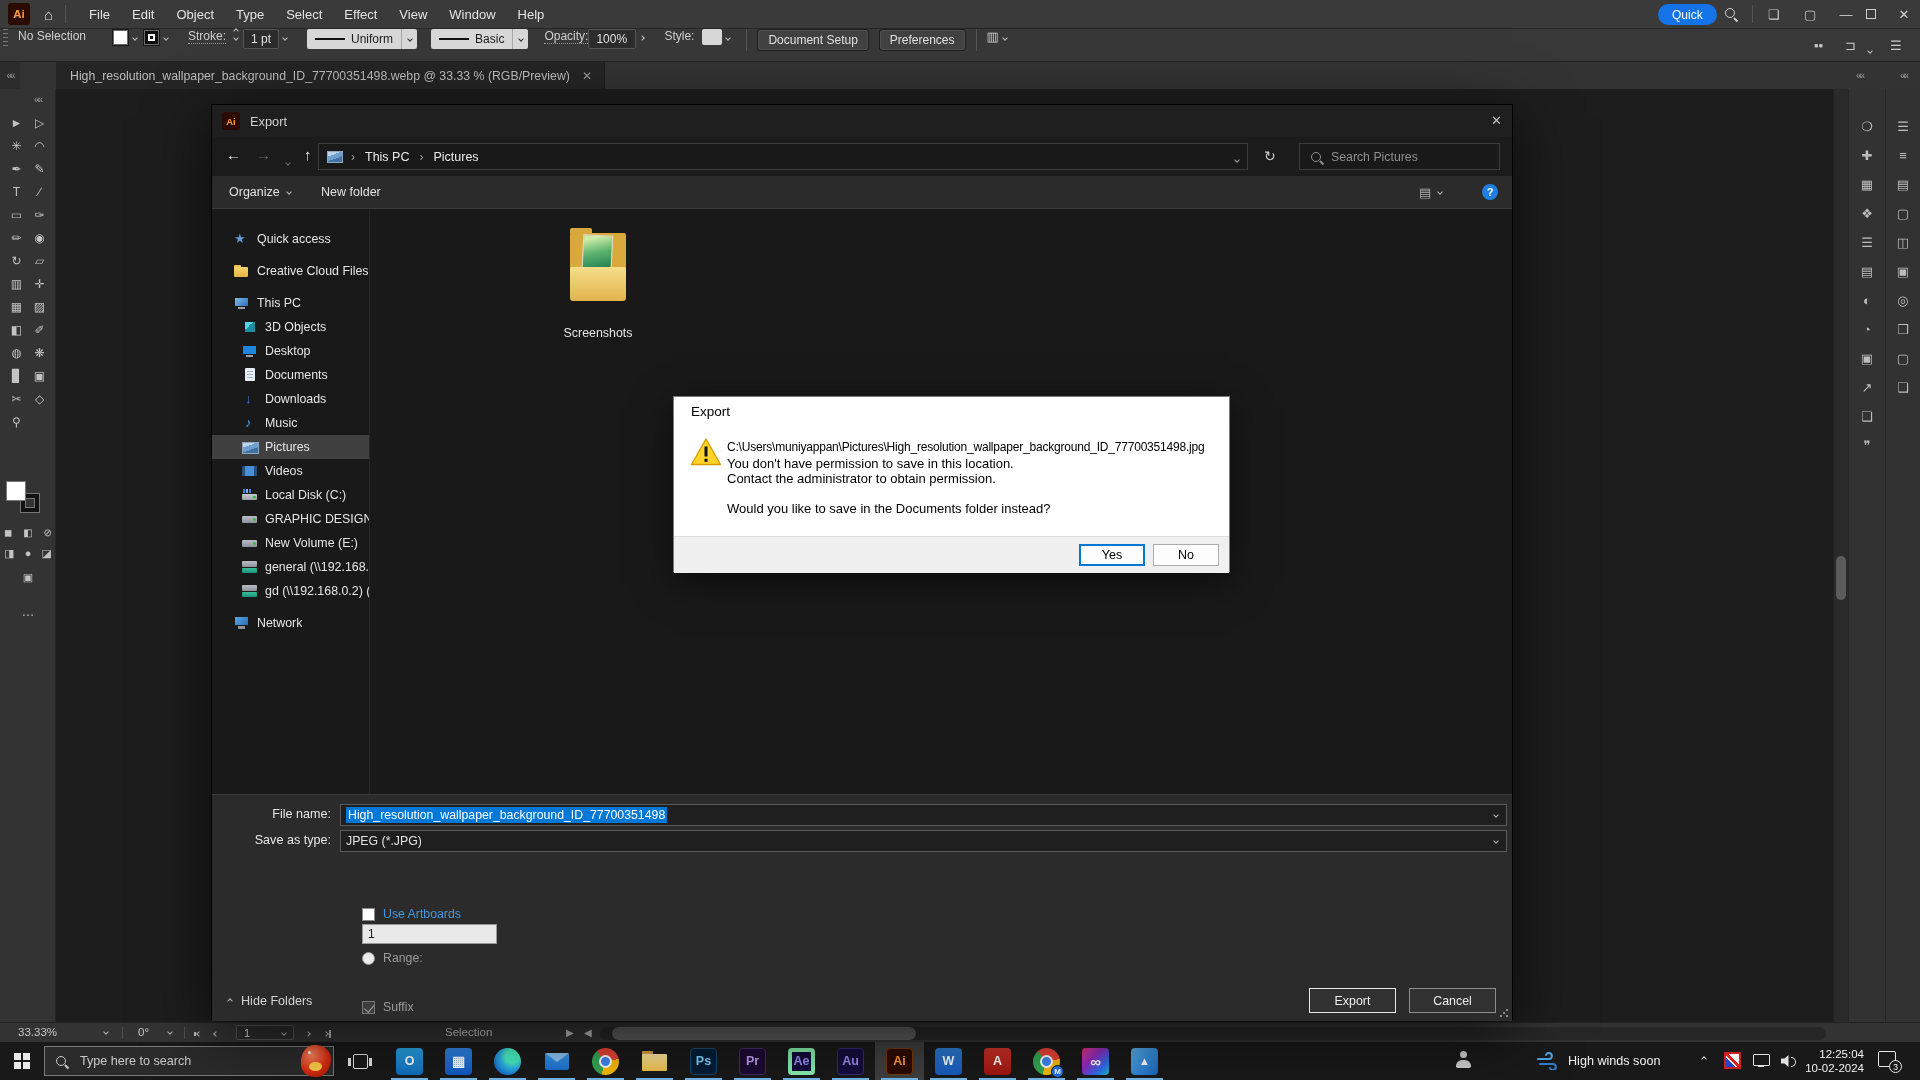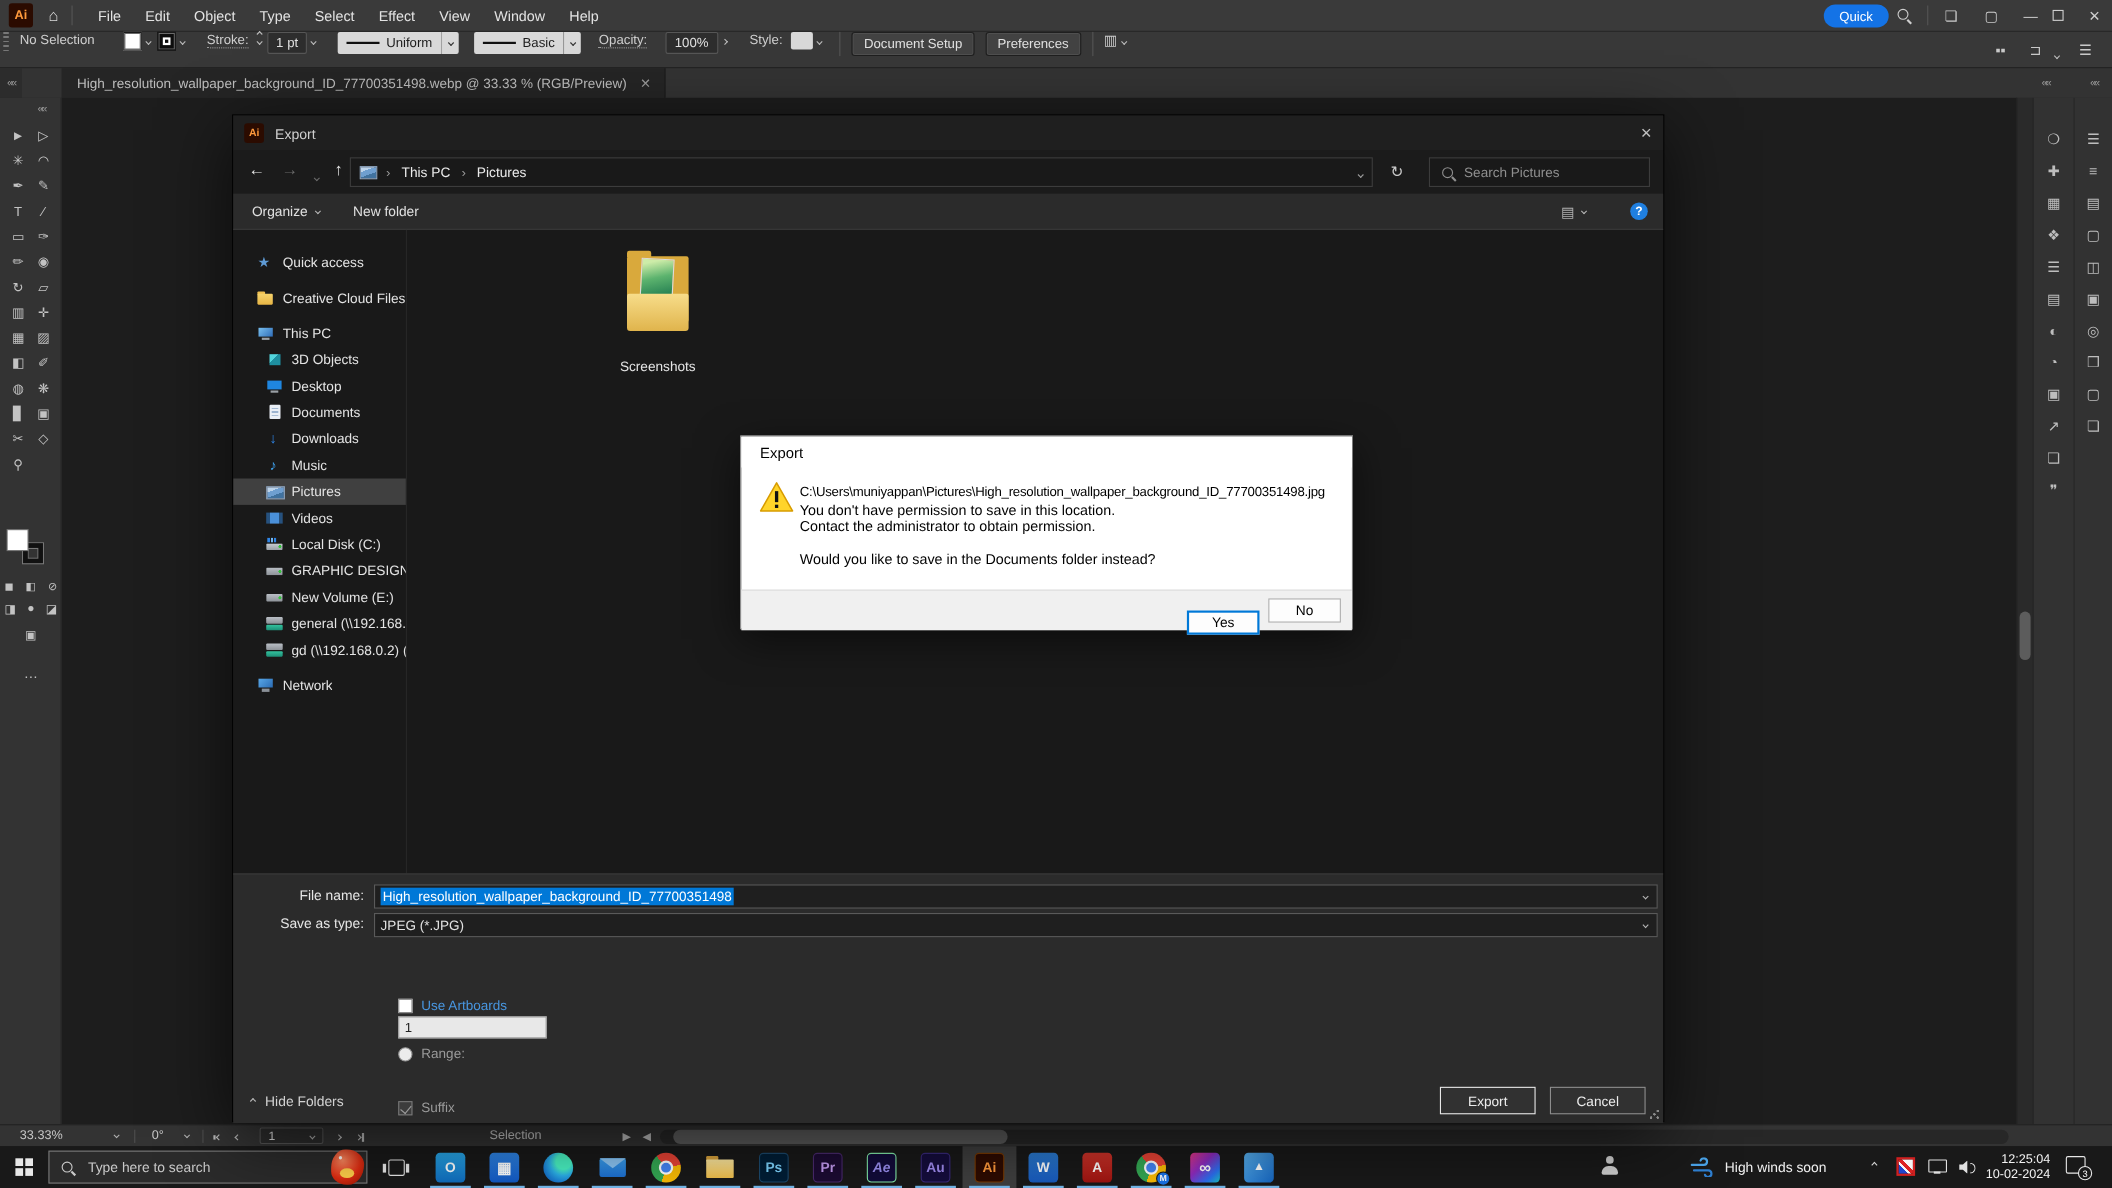--- a/index.html
+++ b/index.html
@@ -158,21 +158,21 @@
       radial-gradient(circle at 8px 8px,#8a8a8a 0 1px,transparent 1.3px),
       radial-gradient(circle at 2px 8px,#8a8a8a 0 1px,transparent 1.3px),
       radial-gradient(circle at 5px 5px,#8a8a8a 0 1px,transparent 1.3px); }
 
   
   .edialog { position:absolute; left:673px; top:396px; width:557px; height:176px; background:#fff; border:1px solid #7a7a7a; box-shadow:0 10px 36px rgba(0,0,0,.55); z-index:9; }
   .ed-title { position:absolute; left:0; top:0; width:100%; height:28px; background:#fff; color:#000; font-size:13.5px; display:flex; align-items:center; padding-left:17px; }
   .ed-body-text { position:absolute; left:53px; color:#000; white-space:nowrap; }
   .ed-strip { position:absolute; left:0; top:139px; width:100%; height:37px; background:#f0f0f0; border-top:1px solid #dcdcdc; }
   .ed-btn { position:absolute; top:7px; width:66px; height:22px; background:#fdfdfd; font-size:12.5px; color:#000; display:flex; align-items:center; justify-content:center; }
-  .ed-btn.yes { left:405px; border:2px solid #0078d7;margin-top:11px; }
+  .ed-btn.yes { left:405px; border:2px solid #0078d7; }
   .ed-btn.no { left:479px; border:1px solid #adadad; }
 
   
   .taskbar { position:absolute; left:0; top:1042px; width:1920px; height:38px; background:#191919; }
   .start { position:absolute; left:0; top:0; width:44px; height:38px; display:flex; align-items:center; justify-content:center; }
   .winlogo { display:grid; grid-template-columns:7px 7px; grid-template-rows:7px 7px; gap:1.5px; }
   .winlogo i { background:#e8e8e8; }
   .tb-search { position:absolute; left:44px; top:4px; width:290px; height:30px; background:#2b2b2b; border:1px solid #7a7a7a; display:flex; align-items:center; padding:0 10px; gap:12px; color:#c9c9c9; }
   .tb-search .ph { font-size:12.6px; color:#c9c9c9; }
   .dragon { position:absolute; right:2px; top:-2px; width:30px; height:32px; background:radial-gradient(circle at 35% 30%,#ff8a60,#e02d12 55%,#8f1200); border-radius:45% 55% 50% 50%/55% 45% 60% 40%; }
@@ -194,21 +194,21 @@
   .tb-slot[data-kind="mail"] .tb-ico { background:none; }
   .tb-slot[data-kind="mail"] .tb-ico::before { content:""; width:24px; height:17px; background:linear-gradient(#3aa0f0,#1d6fd0); border-radius:2px; }
   .tb-slot[data-kind="mail"] .tb-ico::after { content:""; position:absolute; left:2px; top:5px; border-left:12px solid transparent; border-right:12px solid transparent; border-top:9px solid #8cc6f5; }
   .tb-slot[data-kind="chrome"] .tb-ico { border-radius:50%; background:conic-gradient(from -40deg,#ea4335 0 33%,#fbbc05 33% 66%,#34a853 66%); }
   .tb-slot[data-kind="chrome"] .tb-ico::before { content:""; position:absolute; inset:7px; background:#4285f4; border:2.5px solid #fff; border-radius:50%; }
   .tb-slot[data-kind="explorer"] .tb-ico { background:none; border-radius:0; }
   .tb-slot[data-kind="explorer"] .tb-ico::before { content:""; position:absolute; left:1px; top:3px; width:11px; height:5px; background:#d9a33c; border-radius:1px 1px 0 0; }
   .tb-slot[data-kind="explorer"] .tb-ico::after { content:""; position:absolute; left:1px; top:6px; width:25px; height:17px; background:linear-gradient(#ffe9a0,#f0bf4a); border-radius:1px; }
   .tb-slot[data-kind="ps"] .tb-ico { background:#001e36; color:#7dd3fc; border:1px solid #1c4a6e; }
   .tb-slot[data-kind="pr"] .tb-ico { background:#1c0b33; color:#c39bf0; border:1px solid #4a2a6e; }
-  .tb-slot[data-kind="ae"] .tb-ico { background:#120b3a; color:#9a8ff0; border:1px solid #86efac;font-style:italic; }
+  .tb-slot[data-kind="ae"] .tb-ico { background:#120b3a; color:#9a8ff0; border:4px solid #86efac; }
   .tb-slot[data-kind="au"] .tb-ico { background:#150d3d; color:#9f8bef; border:1px solid #3a2a7e; }
   .tb-slot[data-kind="ai"] .tb-ico { background:#2e0b00; color:#ff9a3c; border:1px solid #7a3a00; }
   .tb-slot[data-kind="word"] .tb-ico { background:linear-gradient(#2b7cd3,#185abd); color:#fff; }
   .tb-slot[data-kind="acrobat"] .tb-ico { background:linear-gradient(#d2342a,#9e1410); color:#fff; }
   .tb-slot[data-kind="cc"] .tb-ico { background:linear-gradient(135deg,#e63888,#8f2bbf 40%,#2b6ff0 75%,#18c0c0); color:#fff; font-size:15px; }
   .tb-slot[data-kind="photos"] .tb-ico { background:linear-gradient(135deg,#59b3f2,#1565c0); color:#fff; font-size:11px; }
   .people-ico { position:absolute; left:1452px; top:8px; width:24px; height:22px; }
   .people-ico::before { content:""; position:absolute; left:8px; top:1px; width:7px; height:7px; border-radius:50%; background:#cfcfcf; }
   .people-ico::after { content:""; position:absolute; left:4px; top:10px; width:15px; height:8px; border-radius:7px 7px 2px 2px; background:#cfcfcf; }
   .weather { position:absolute; left:1536px; top:0; height:38px; display:flex; align-items:center; gap:10px; color:#f0f0f0; font-size:12.6px; }
@@ -283,21 +283,21 @@
         <span class="chev sm"></span>
       </span>
     <span class="lightdrop" style="margin-left:14px;">
         <span class="linegfx"></span>
         <span>Basic</span>
       </span>
     <span class="lightdrop-chev">
         <span class="chev sm"></span>
       </span>
     <span class="cb-link" style="margin-left:16px;">Opacity:</span>
-    <span class="valbox" style="margin-left:17px;width:48px;">
+    <span class="valbox" style="margin-left:0;width:48px;">
         <span>100%</span>
       </span>
     <span class="cb-chev"><span class="chev sm r"></span></span>
     <span class="cb-label" style="margin-left:14px;">Style:</span>
     <span style="margin-left:8px;width:20px;height:16px;background:#d8d8d8;border-radius:2px;"></span>
     <span class="cb-chev"><span class="chev sm"></span></span>
     <span class="cb-sep"></span>
     <span class="cb-btn">Document Setup</span>
     <span class="cb-btn" style="margin-left:10px;">Preferences</span>
     <span class="cb-sep"></span>

